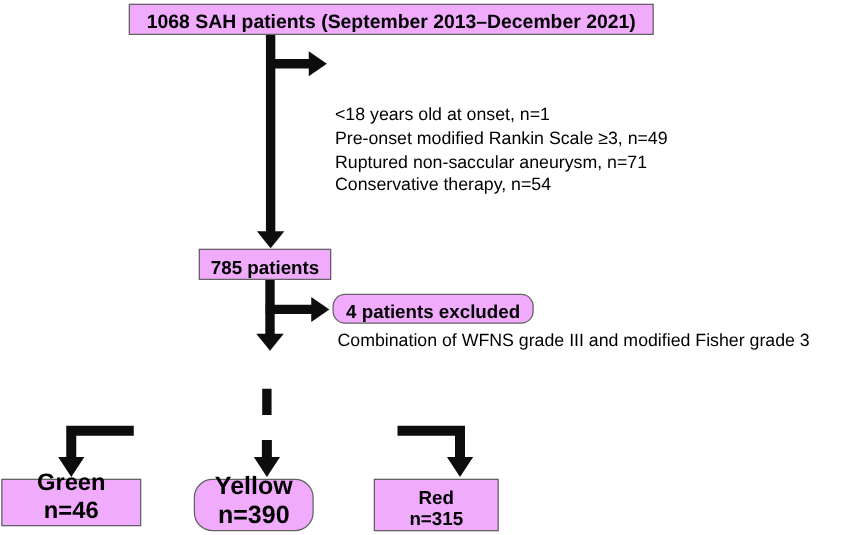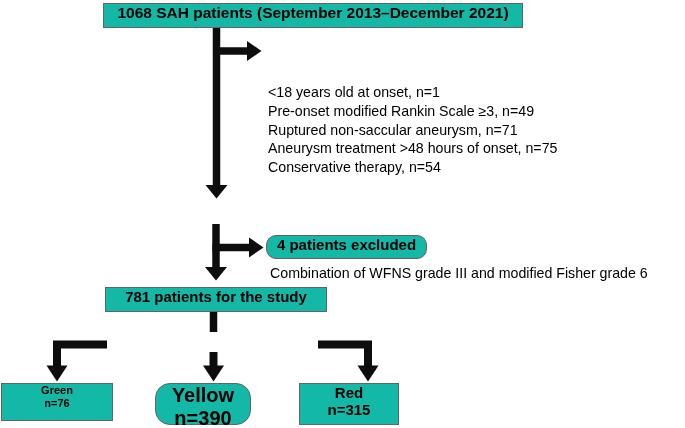--- a/index.html
+++ b/index.html
@@ -13,38 +13,38 @@
     overflow: hidden;
   }
   .svg-layer {
     position: absolute;
     left: 0; top: 0;
     width: 685px; height: 428px;
   }
   .box {
     position: absolute;
     box-sizing: border-box;
-    background: #14b8a6;
+    background: #f0abfc;
     border: 1.5px solid #636363;
     display: flex;
     flex-direction: column;
     align-items: center;
-    justify-content: flex-start;
+    justify-content: flex-end;
     font-weight: bold;
     text-align: center;
     color: #000;
     line-height: 1.15;
   }
   .box-title      { left:103px; top:3px;   width:420px; height:25px; font-size:15.5px; }
   .box-excl283    { left:263px; top:36px;  width:180px; height:26px; font-size:15px; }
   .box-785        { left:159px; top:199px; width:106px; height:25px; font-size:15px; }
   .box-excl4      { left:266px; top:235px; width:161px; height:24px; font-size:15px;border-radius:10px; }
   .box-781        { left:105px; top:287px; width:222px; height:25px; font-size:15px; }
   .box-vaso       { left:105px; top:331px; width:215px; height:23px; font-size:15.5px; }
-  .box-green      { left:1px;   top:383px; width:112px; height:38px; font-size:11px; }
+  .box-green      { left:1px;   top:383px; width:112px; height:38px; font-size:19px; }
   .box-yellow     { left:155px; top:383px; width:96px; height:42px; font-size:20px;border-radius:15px; }
   .box-red        { left:299px; top:383px; width:100px; height:42px; font-size:15px; }
   .group-line { display:block; }
   .text-list {
     position: absolute;
     left: 268px; top: 63px;
     width: 412px;
     font-size: 14.2px;
     line-height: 18.8px;
     font-weight: normal;
@@ -94,39 +94,38 @@
 
   <div class="box box-title">
     <span>1068 SAH patients (September 2013–December 2021)</span>
   </div>
 
 
   <div class="text-list">
     <div>&lt;18 years old at onset, n=1</div>
     <div>Pre-onset modified Rankin Scale ≥3, n=49</div>
     <div>Ruptured non-saccular aneurysm, n=71</div>
-    <div>Aneurysm treatment &gt;48 hours of onset, n=75</div>
     <div>Conservative therapy, n=54</div>
   </div>
 
+  <div class="box box-785">
+    <span>785 patients</span>
+  </div>
 
   <div class="box box-excl4">
     <span>4 patients excluded</span>
   </div>
 
-  <div class="text-note">Combination of WFNS grade III and modified Fisher grade 6</div>
+  <div class="text-note">Combination of WFNS grade III and modified Fisher grade 3</div>
 
-  <div class="box box-781">
-    <span>781 patients for the study</span>
-  </div>
 
 
   <div class="box box-green">
     <span class="group-line">Green</span>
-    <span class="group-line">n=76</span>
+    <span class="group-line">n=46</span>
   </div>
 
   <div class="box box-yellow">
     <span class="group-line">Yellow</span>
     <span class="group-line">n=390</span>
   </div>
 
   <div class="box box-red">
     <span class="group-line">Red</span>
     <span class="group-line">n=315</span>

